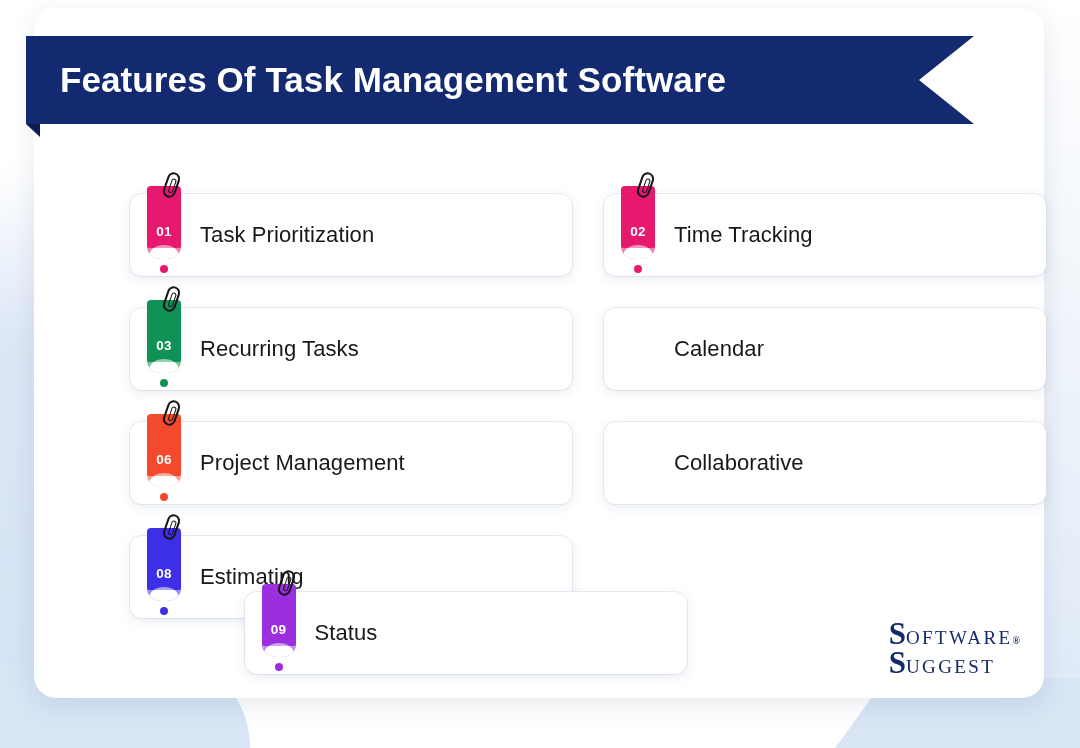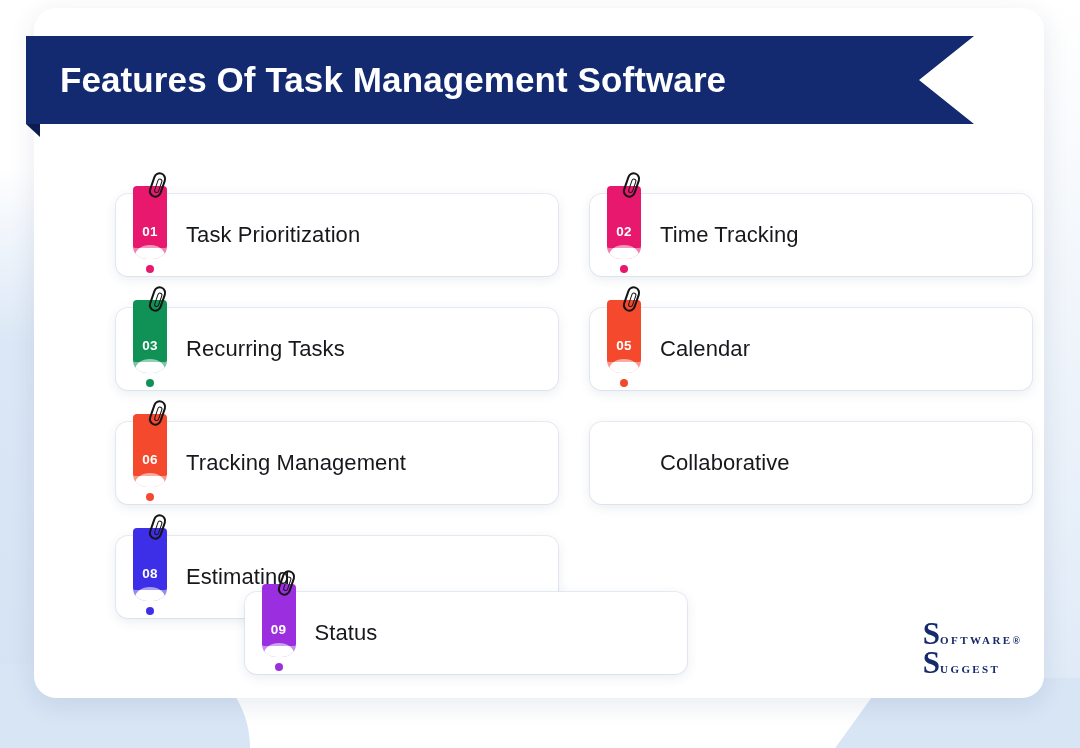--- a/index.html
+++ b/index.html
@@ -81,21 +81,21 @@
     font-size:35px;
     font-weight:bold;
     letter-spacing:.1px;
     white-space:nowrap;
     text-align:center;
   }
 
   
   #feature-grid {
     position:absolute;
-    left:82px; top:186px;
+    left:96px; top:186px;
     width:908px;
     display:grid;
     grid-template-columns:442px 442px;
     column-gap:24px;
     row-gap:14px;
     z-index:4;
     gap:32px;
   }
 
   .feature-card {
@@ -199,21 +199,21 @@
     right:24px; bottom:20px;
     text-align:left;
     color:#152a6b;
     font-family:"Liberation Serif", serif;
     line-height:.92;
     z-index:5;
   }
   .logo-line { display:flex; align-items:baseline; }
   .logo-cap { font-size:31px; font-weight:bold; letter-spacing:0; }
   .logo-rest {
-    font-size:11px; font-weight:bold;
+    font-size:19px; font-weight:normal;
     letter-spacing:2.4px;
   }
   .logo-reg { font-size:10px; vertical-align:super; font-weight:bold; }
   #logo-line2 { margin-top:1px; }
 </style>
 </head>
 <body>
 
 <div id="stage">
 
@@ -253,40 +253,32 @@
             <div class="pin-body" style="background: rgb(16, 146, 87);">
               <span class="pin-num">03</span>
             </div>
             <div class="pin-foot" style="background: rgb(16, 146, 87);"></div>
             <div class="pin-dot" style="background: rgb(16, 146, 87);"></div>
             <div class="pin-clip"></div>
           </div>
           <div class="card-label">Recurring Tasks</div>
         </div>
         <div class="feature-card">
+          <div class="card-label">Calendar</div>
+        </div>
+        <div class="feature-card">
           <div class="pin">
             <div class="pin-body" style="background: rgb(244, 73, 44);">
-              <span class="pin-num">05</span>
+              <span class="pin-num">06</span>
             </div>
             <div class="pin-foot" style="background: rgb(244, 73, 44);"></div>
             <div class="pin-dot" style="background: rgb(244, 73, 44);"></div>
             <div class="pin-clip"></div>
           </div>
-          <div class="card-label">Calendar</div>
-        </div>
-        <div class="feature-card">
-          <div class="pin">
-            <div class="pin-body" style="background: rgb(244, 73, 44);">
-              <span class="pin-num">06</span>
-            </div>
-            <div class="pin-foot" style="background: rgb(244, 73, 44);"></div>
-            <div class="pin-dot" style="background: rgb(244, 73, 44);"></div>
-            <div class="pin-clip"></div>
-          </div>
-          <div class="card-label">Tracking Management</div>
+          <div class="card-label">Project Management</div>
         </div>
         <div class="feature-card">
           <div class="card-label">Collaborative</div>
         </div>
         <div class="feature-card">
           <div class="pin">
             <div class="pin-body" style="background: rgb(61, 47, 232);">
               <span class="pin-num">08</span>
             </div>
             <div class="pin-foot" style="background: rgb(61, 47, 232);"></div>

